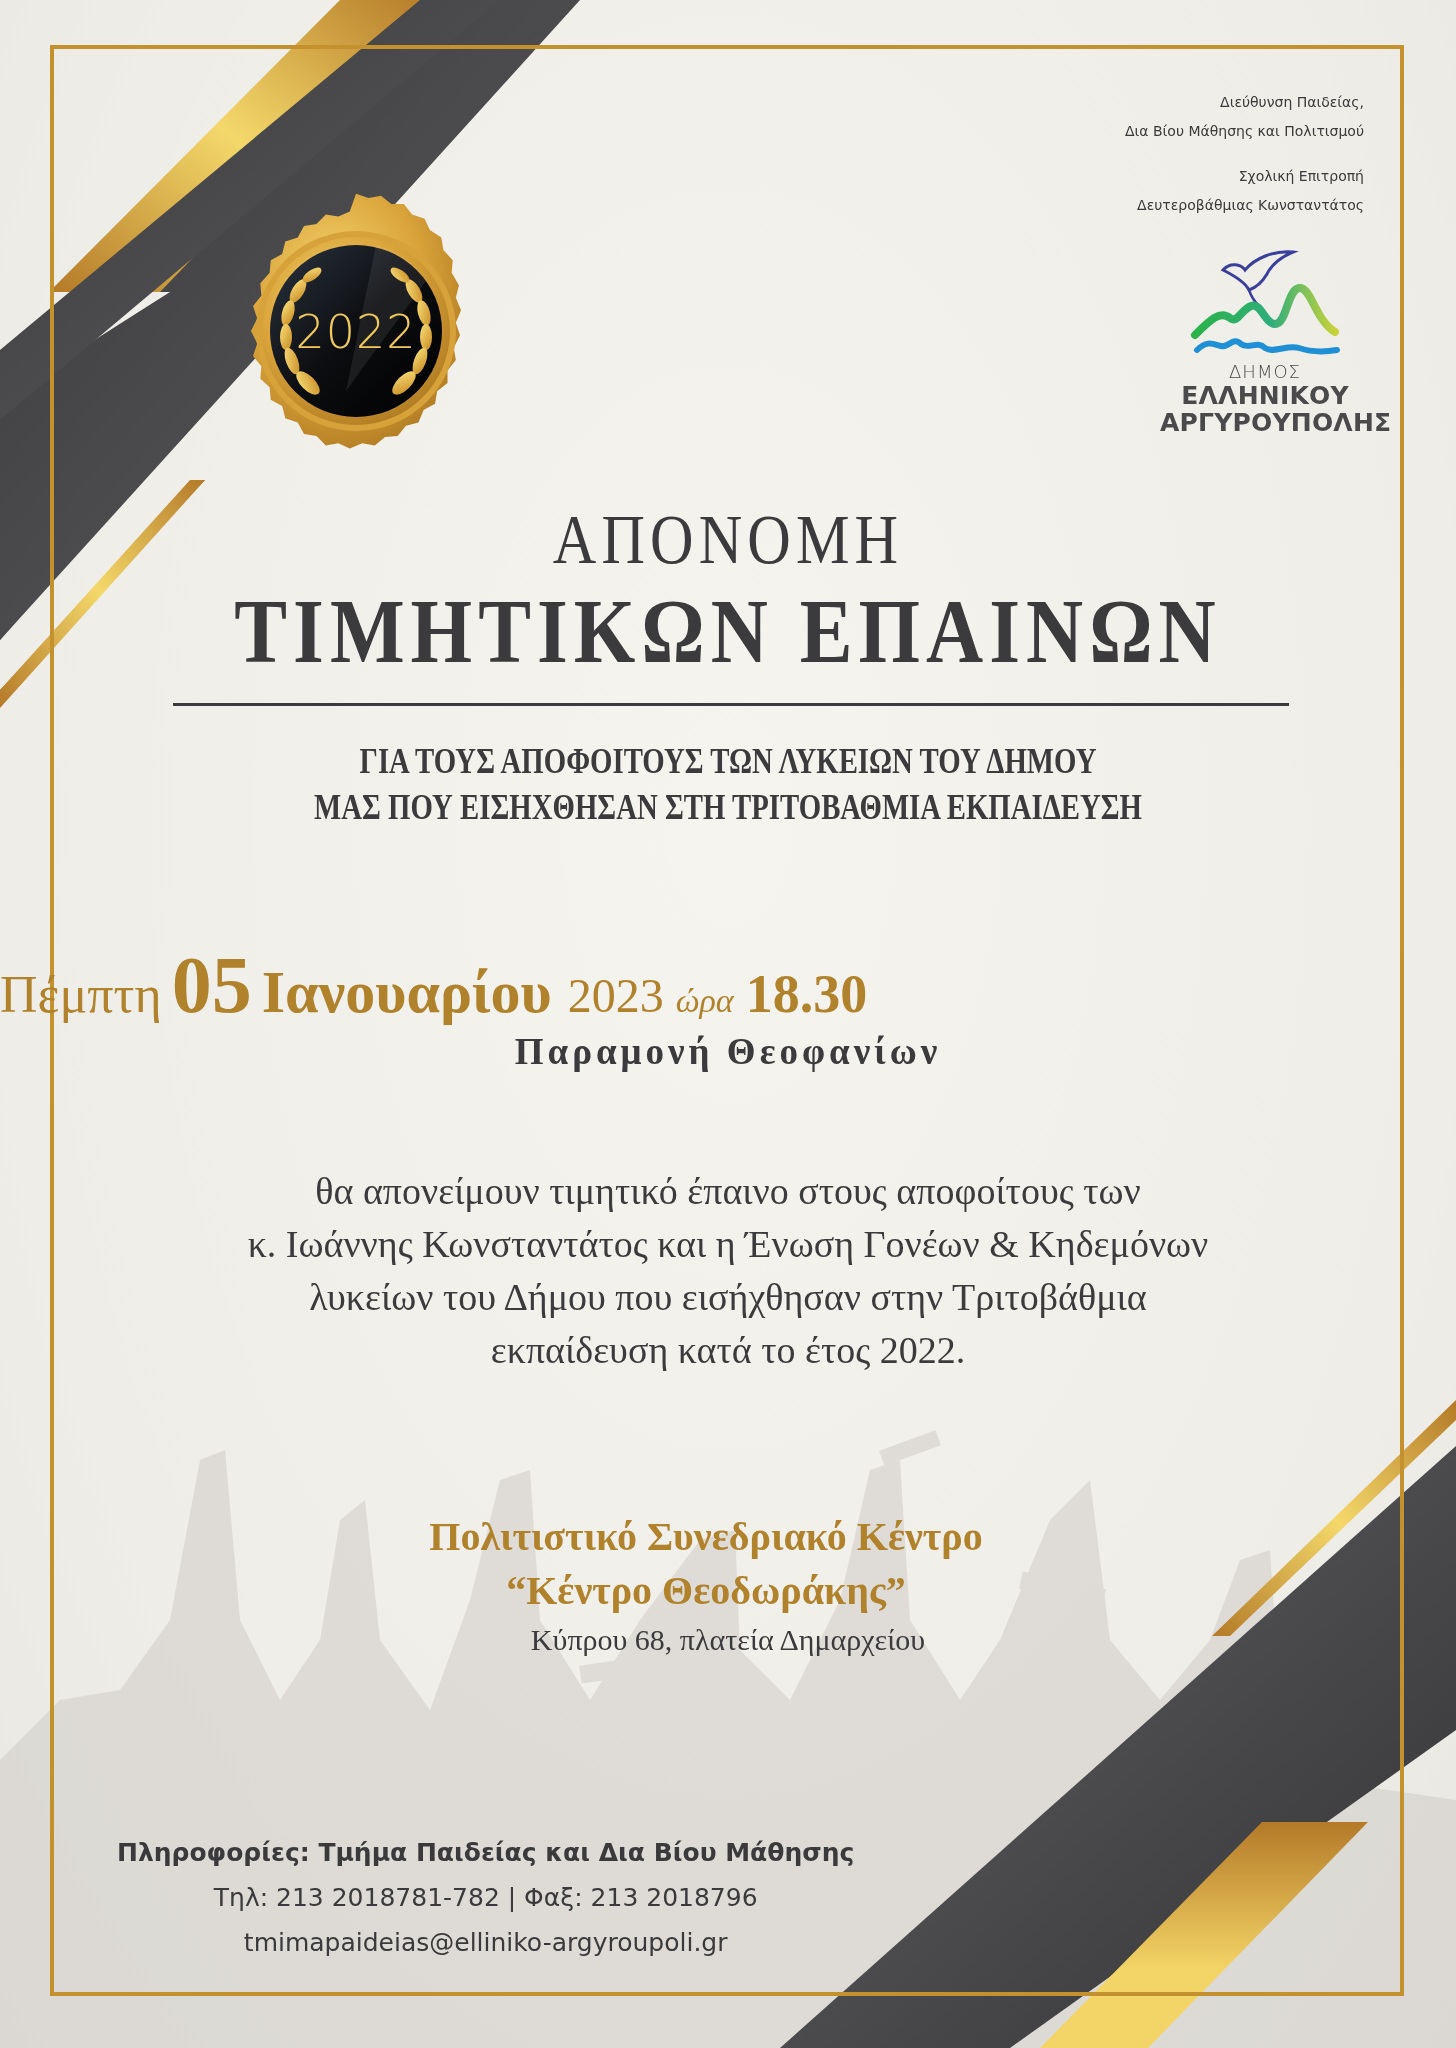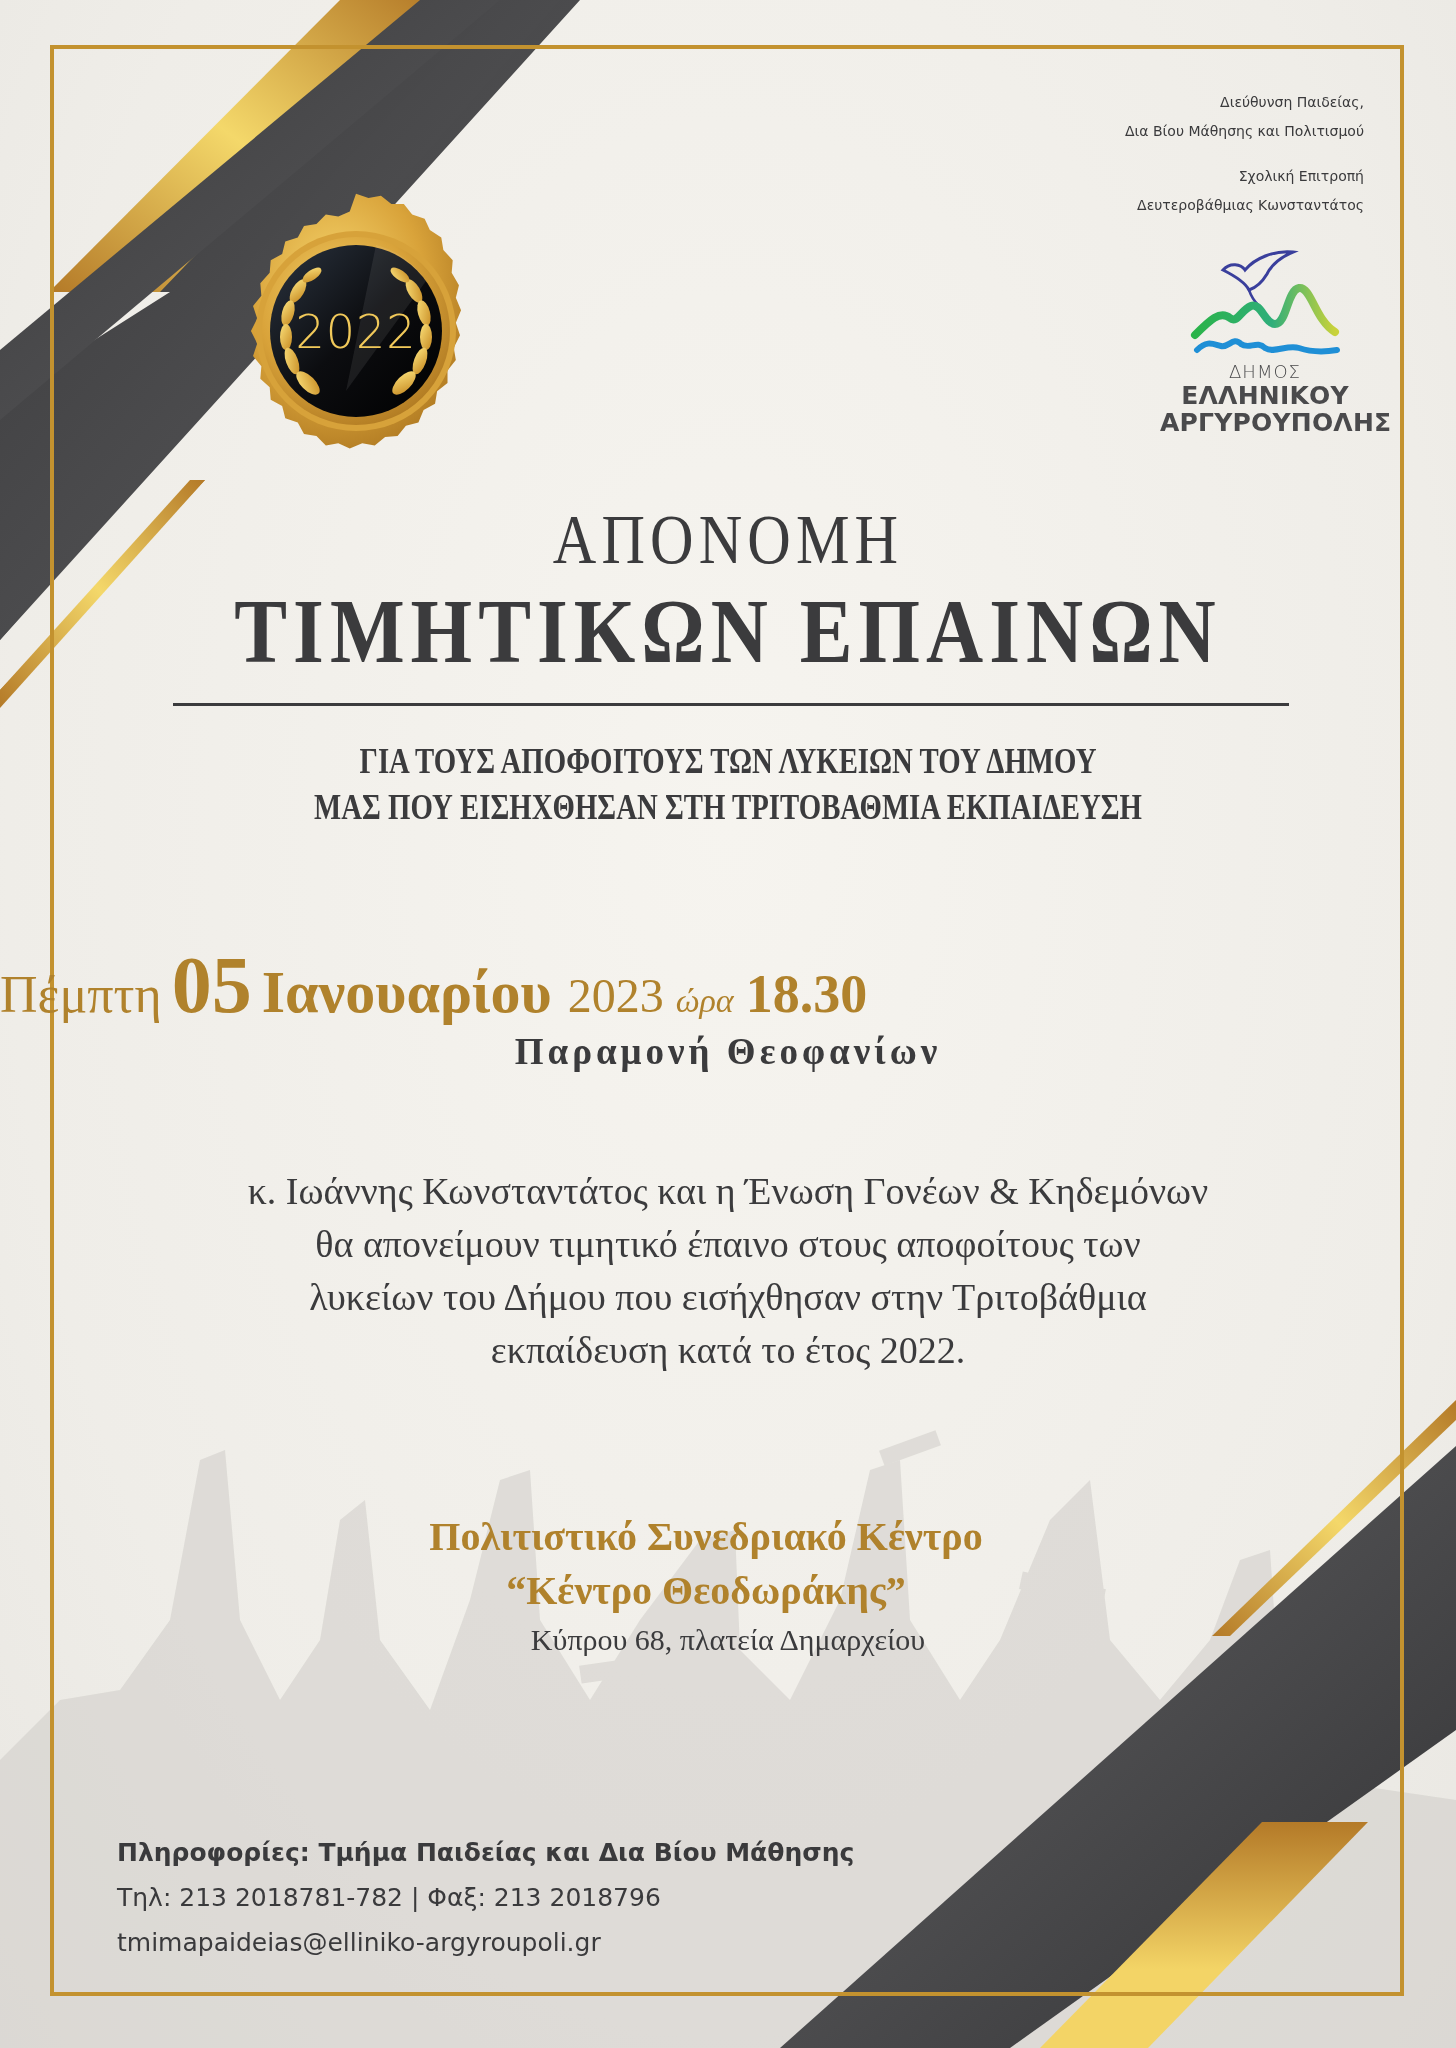--- a/index.html
+++ b/index.html
@@ -2,21 +2,21 @@
 <html><head>
 <meta charset="utf-8">
 <style>
   html, body { margin:0; padding:0; }
   body { width:1456px; height:2048px; overflow:hidden; background:#f1efea; }
   .page { position:relative; width:1456px; height:2048px; overflow:hidden;
     background: radial-gradient(ellipse at 50% 40%, #f6f4ef 0%, #efede8 70%, #e9e7e2 100%); }
   .deco { position:absolute; left:0; top:0; width:1456px; height:2048px; }
   .frame { position:absolute; left:50px; top:45px; width:1354px; height:1951px;
     border:4px solid #c3922f; box-sizing:border-box; pointer-events:none; }
-  .sans  { font-family: "DejaVu Sans", "Liberation Sans", sans-serif; }
+  .sans  { font-family: "DejaVu Sans", "Liberation Sans", sans-serif; text-align: center; }
   .lserif { font-family: "Liberation Serif", "DejaVu Serif", serif; }
 
   .dept { position:absolute; right:92px; top:88px; text-align:right; color:#3a3a3c;
     font-size:14px; line-height:29px; }
   .dept p { margin:0; }
   .dept .gap { height:16px; }
 
   .logo { position:absolute; left:1160px; top:240px; width:210px; text-align:center; color:#4a4a4c; }
   .logo svg { display:block; margin:0 auto; }
   .logo .l1 { font-size:18px; letter-spacing:1px; margin-top:-4px; font-weight:300; }
@@ -199,22 +199,22 @@
     <span class="d-day">Πέμπτη</span>
     <span class="d-num">05</span>
     <span class="d-month">Ιανουαρίου</span>
     <span class="d-year">2023</span>
     <span class="d-hour-label">ώρα</span>
     <span class="d-time">18.30</span>
   </div>
   <div class="eve lserif">Παραμονή Θεοφανίων</div>
 
   <div class="body lserif">
+    <p>θα απονείμουν τιμητικό έπαινο στους αποφοίτους των</p>
     <p>κ. Ιωάννης Κωνσταντάτος και η Ένωση Γονέων &amp; Κηδεμόνων</p>
-    <p>θα απονείμουν τιμητικό έπαινο στους αποφοίτους των</p>
     <p>λυκείων του Δήμου που εισήχθησαν στην Τριτοβάθμια</p>
     <p>εκπαίδευση κατά το έτος 2022.</p>
   </div>
 
   <div class="venue lserif">
     <p>Πολιτιστικό Συνεδριακό Κέντρο</p>
     <p>“Κέντρο Θεοδωράκης”</p>
   </div>
   <div class="address lserif">Κύπρου 68, πλατεία Δημαρχείου</div>
 

